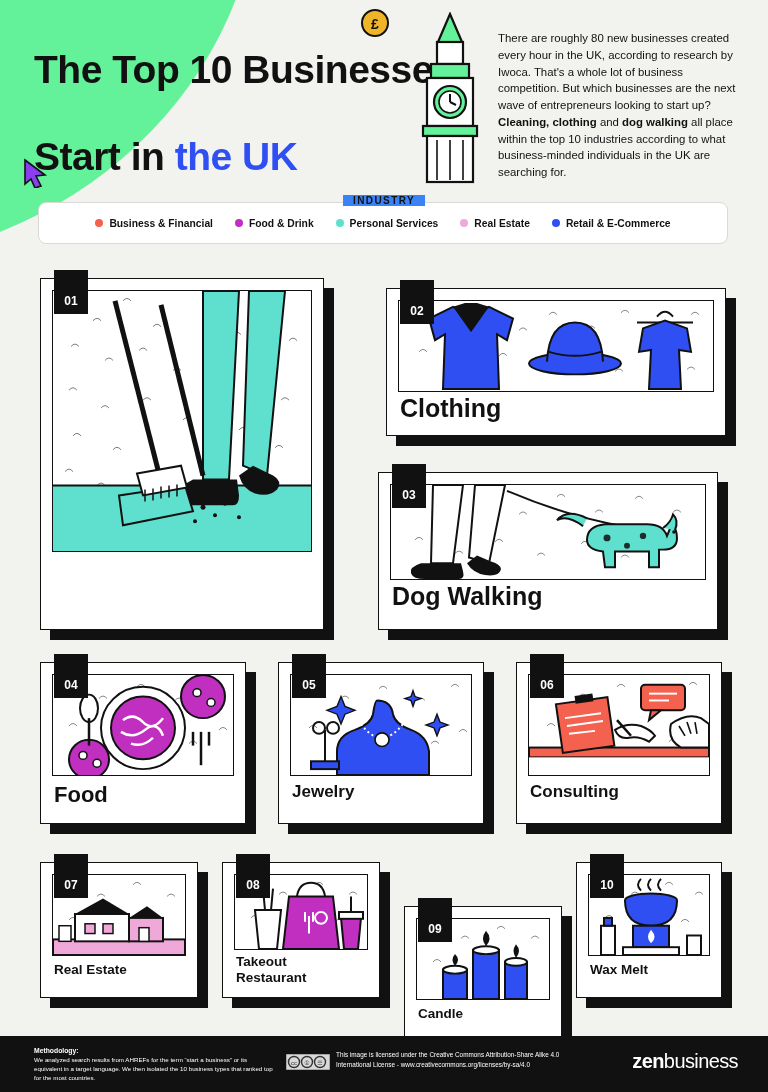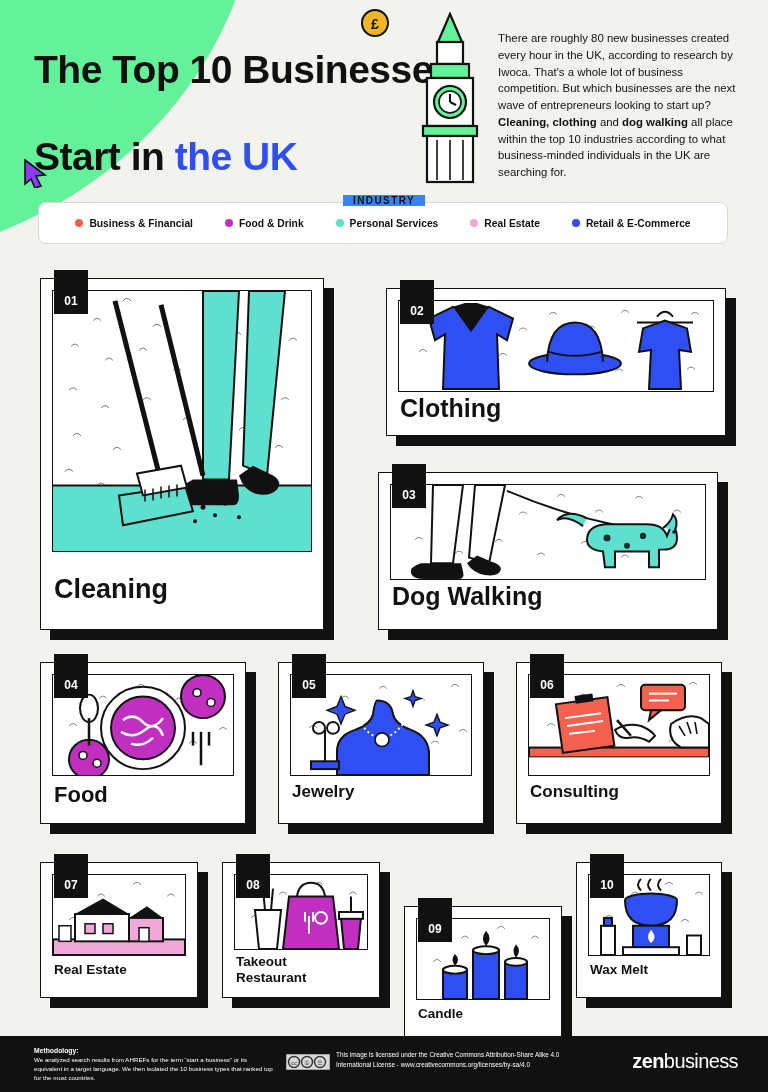--- a/index.html
+++ b/index.html
@@ -48,21 +48,21 @@
   .legend-wrap {
     position:absolute; left:38px; top:202px; width:690px; height:42px;
     background:#fff; border:1px solid #d9d9d6; border-radius:8px; z-index:3;
     display:flex; align-items:center; justify-content:center;
   }
   .legend-title {
     position:absolute; left:50%; top:195px; transform:translateX(-50%);
     background:#3b82f6; padding:0 10px; font-size:10px; font-weight:bold;
     letter-spacing:1.4px; z-index:4;
   }
-  .legend-items { display:flex; gap:32px; align-items:center; }
+  .legend-items { display:flex; gap:22px; align-items:center; }
   .legend-item { display:flex; align-items:center; gap:6px; font-size:10.3px; font-weight:bold; }
   .dot { width:8px; height:8px; border-radius:50%; display:inline-block; }
 
   
   .card { position:absolute; z-index:2; }
   .card .shadow {
     position:absolute; left:10px; top:10px; right:-10px; bottom:-10px;
     background:#111;
   }
   .card .frame {
@@ -200,21 +200,20 @@
           <circle cx="162" cy="226" r="2"></circle>
           <circle cx="172" cy="214" r="2.5"></circle>
         <circle cx="186" cy="228" r="2"></circle>
           <circle cx="142" cy="232" r="2"></circle>
       </g>
     </svg>
   </div>
   <div class="rank">
       <span>01</span>
     </div>
-  <div class="label" style="top:296px; font-size:27px;">Cleaning</div>
 </div>
 
 <div class="card" style="left:378px; top:288px; width:340px; height:148px;margin-left:8px;">
   <div class="shadow"></div>
   <div class="frame"></div>
   <div class="art" style="height:92px;">
     <svg viewBox="0 0 314 92" width="100%" height="100%" preserveAspectRatio="none">
       <rect width="314" height="92" fill="#fff"></rect>
       <g stroke="#111" stroke-width="1" fill="none" opacity="0.5">
         <path d="M12 10q4-5 8 0M48 24q4-5 8 0M86 12q4-5 8 0M120 30q4-5 8 0M150 14q4-5 8 0M188 28q4-5 8 0M222 12q4-5 8 0M258 26q4-5 8 0M292 14q4-5 8 0M20 52q4-5 8 0M60 66q4-5 8 0M100 56q4-5 8 0M140 70q4-5 8 0M180 58q4-5 8 0M216 72q4-5 8 0M252 58q4-5 8 0M288 70q4-5 8 0"></path>

